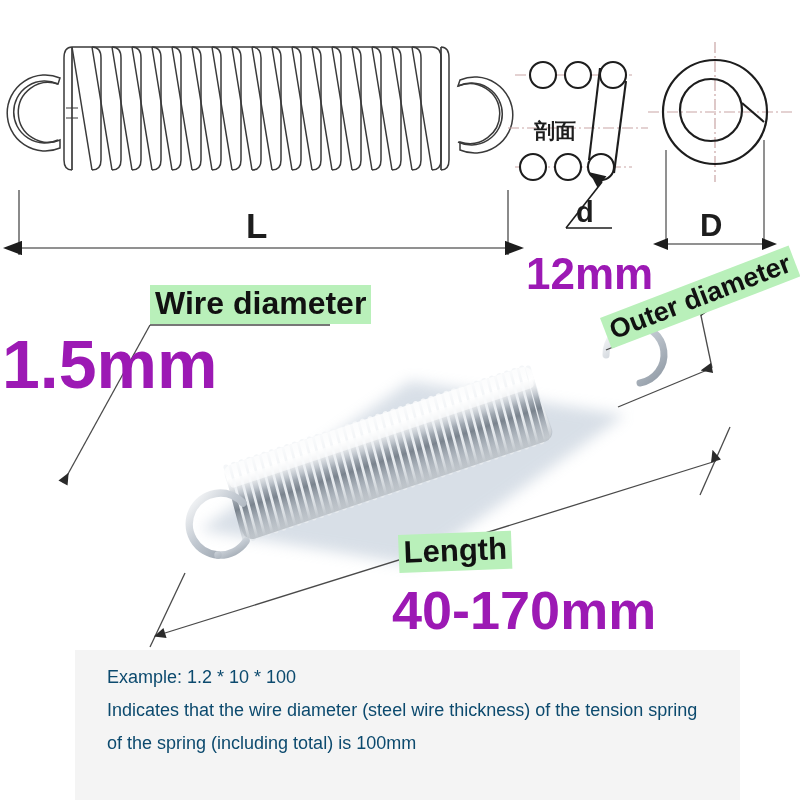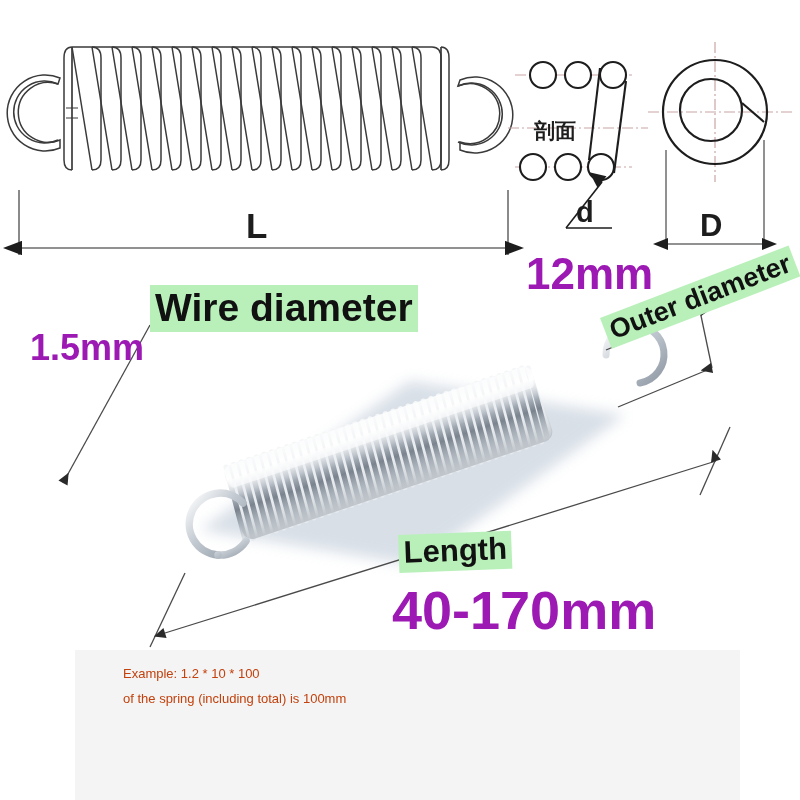--- a/index.html
+++ b/index.html
@@ -38,22 +38,22 @@
     display: inline-block;
   }
   .purple {
     color: #9c19b4;
     font-weight: bold;
     font-family: "Liberation Sans", sans-serif;
     white-space: nowrap;
     line-height: 1.0;
   }
 
-  #label-wire-diameter { left: 150px; top: 285px; font-size: 39px; }
-  #value-wire-diameter { left: 30px;  top: 330px; font-size: 36px; }
+  #label-wire-diameter { left: 150px; top: 285px; font-size: 32px; }
+  #value-wire-diameter { left: 2px;  top: 330px; font-size: 68px; }
 
   #value-outer-diameter { left: 526px; top: 252px; font-size: 44px; }
   #label-outer-diameter {
     left: 600px; top: 318px; font-size: 27px;
     transform: rotate(-21deg);
     transform-origin: left top;
   }
 
   #label-length {
     left: 398px; top: 535px; font-size: 31px;
@@ -64,24 +64,24 @@
 
   
   #description-box {
     left: 75px; top: 650px;
     width: 665px; height: 150px;
     background: #f4f4f4;
     box-sizing: border-box;
     padding: 14px 0 0 32px;
   }
   #description-box p {
-    margin: 0 0 5px 16px;
+    margin: 0 0 5px 0;
     font-family: "Liberation Sans", sans-serif;
-    font-size: 13px;
-    color: #c2410c;
+    font-size: 18px;
+    color: #0c4a6e;
     line-height: 1.55;
     white-space: nowrap;
   }
 </style>
 </head>
 <body>
 
 <div id="stage">
 
   <svg id="tech-drawing" class="abs" viewBox="0 0 800 275" xmlns="http://www.w3.org/2000/svg">
@@ -327,16 +327,17 @@
   <div class="abs purple" id="value-wire-diameter">1.5mm</div>
 
   <div class="abs purple" id="value-outer-diameter">12mm</div>
   <div class="abs hl" id="label-outer-diameter">Outer diameter</div>
 
   <div class="abs hl" id="label-length">Length</div>
   <div class="abs purple" id="value-length">40-170mm</div>
 
   <div class="abs" id="description-box">
     <p>Example: 1.2 * 10 * 100</p>
+    <p>Indicates that the wire diameter (steel wire thickness) of the tension spring</p>
     <p>of the spring (including total) is 100mm</p>
   </div>
 
 </div>
 
 </body></html>

